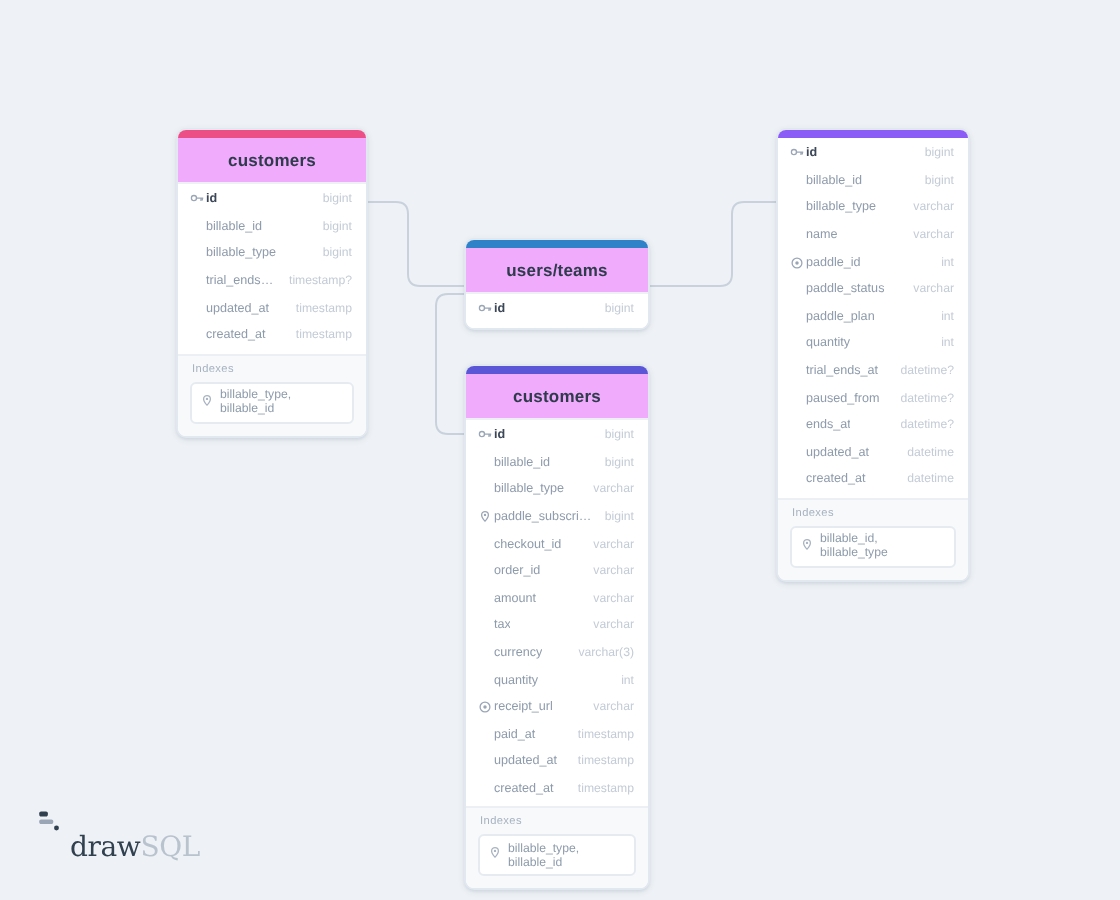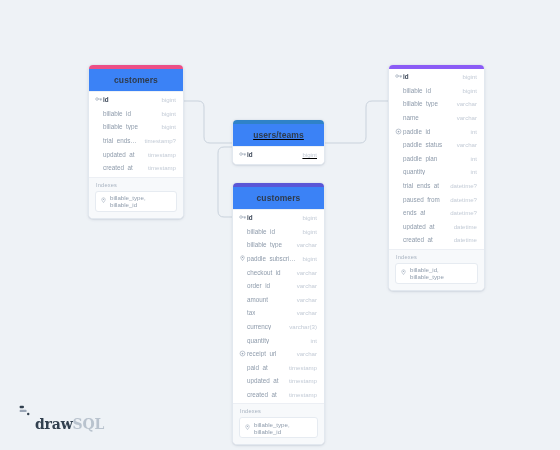--- a/index.html
+++ b/index.html
@@ -46,21 +46,21 @@
     width: 100%;
     display: block;
   }
   .table-title {
     text-align: center;
     font-size: 8.5px;
     font-weight: bold;
     color: #2f3b4c;
     padding: 6px 4px 6px;
     letter-spacing: .1px;
-    background: #3b82f6;
+    background: #f0abfc;
     border-bottom: 1px solid #edf1f5;
   }
   .cols {
     padding: 1px 0 2px;
     background: #fff;
   }
   .col {
     display: flex;
     align-items: center;
     height: 13.6px;
@@ -128,21 +128,21 @@
     bottom: 18px;
     display: flex;
     align-items: center;
     gap: 4px;
     user-select: none;
   }
   #logo .mark { display:block; }
   #logo .word {
     font-family: "DejaVu Serif", serif;
     font-size: 14px;
-    font-weight: bold;
+    font-weight: normal;
     letter-spacing: -.2px;
     margin-top: 28px;
   }
   #logo .w1 { color: #31404f; }
   #logo .w2 { color: #b9c3ce; }
 </style>
 </head>
 <body>
 
 <div id="canvas">
@@ -203,21 +203,21 @@
           <div class="idx-title">Indexes</div>
           <div class="idx-chip">
             <span class="ic"><svg width="7" height="7" viewBox="0 0 12 12">
                 <path d="M6 1.3c1.6 0 2.9 1.3 2.9 2.9 0 2.1-2.9 5.4-2.9 5.4S3.1 6.3 3.1 4.2C3.1 2.6 4.4 1.3 6 1.3z" fill="none" stroke="currentColor" stroke-width="1.1"></path>
                 <circle cx="6" cy="4.2" r="1" fill="currentColor"></circle>
               </svg></span>
             <span>billable_type, billable_id</span>
           </div>
         </div>
       </div>
-      <div class="table-card" style="left: 232px; top: 119px; width: 93px; text-decoration: underline;">
+      <div class="table-card" style="left: 232px; top: 119px; width: 93px;">
         <span class="accent" style="background: rgb(47, 130, 200);"></span>
         <div class="table-title">users/teams</div>
         <div class="cols">
           <div class="col pk">
             <span class="ic">
               <svg width="7" height="7" viewBox="0 0 12 12">
                 <circle cx="3.4" cy="5.2" r="2.2" fill="none" stroke="currentColor" stroke-width="1.1"></circle>
                 <path d="M5.4 5.2H11M9.4 5.2v2M10.6 5.2v1.6" stroke="currentColor" stroke-width="1.1" fill="none" stroke-linecap="round"></path>
               </svg>
             </span>

